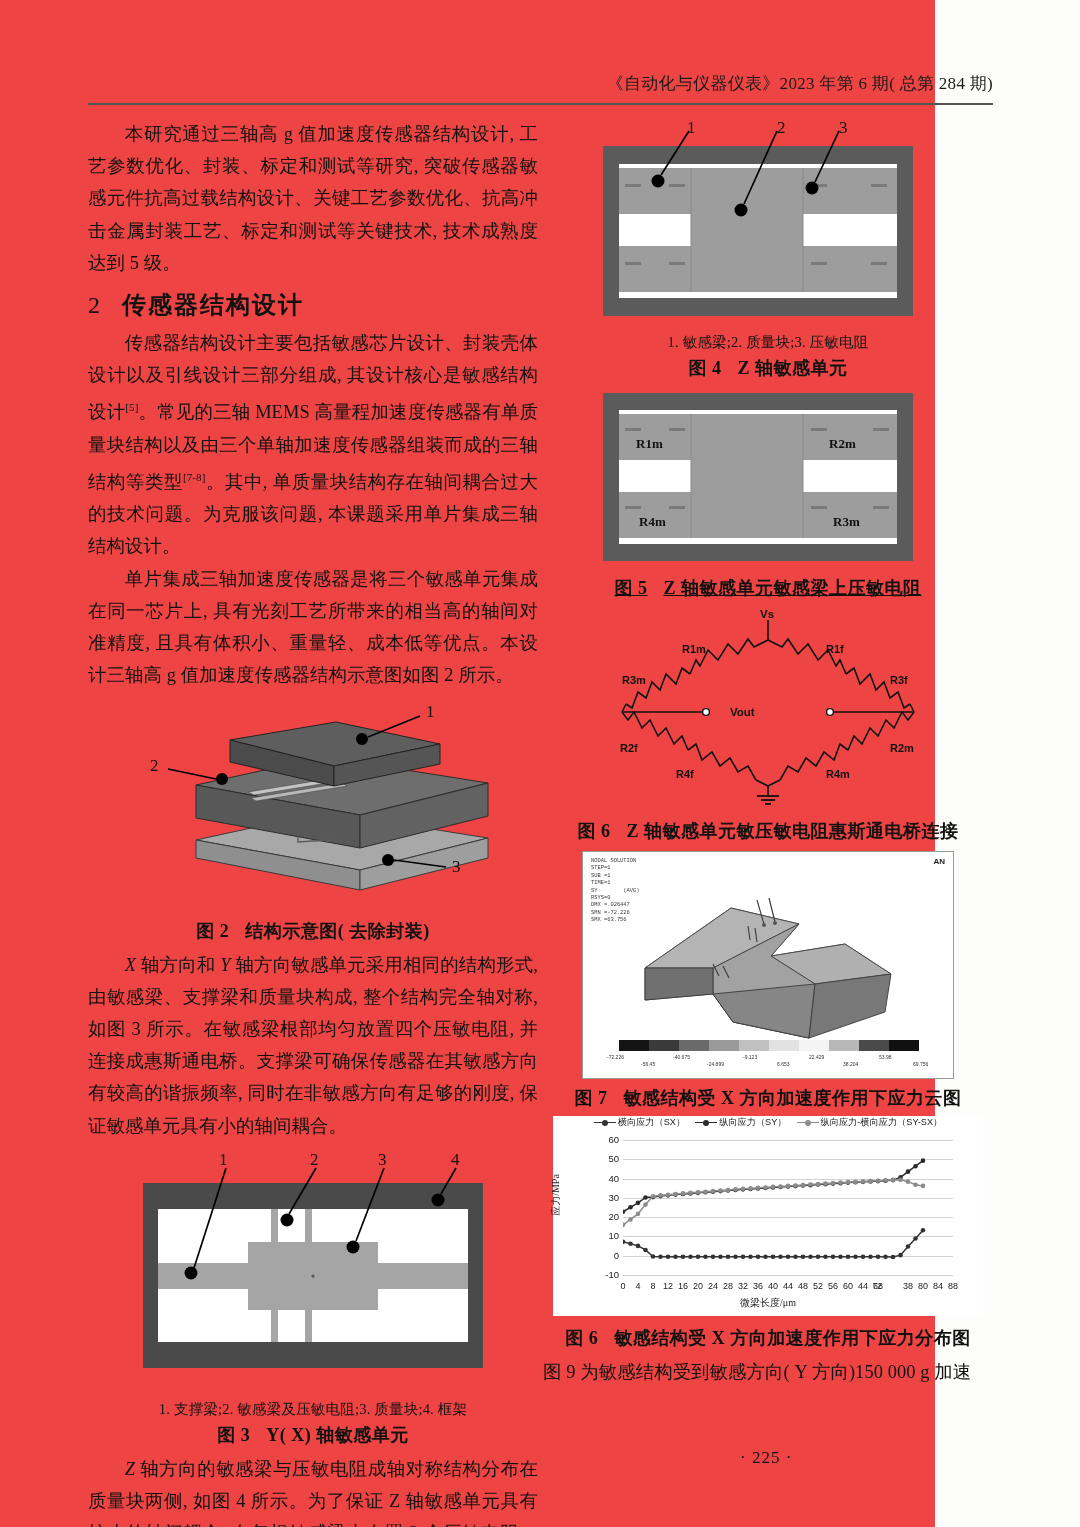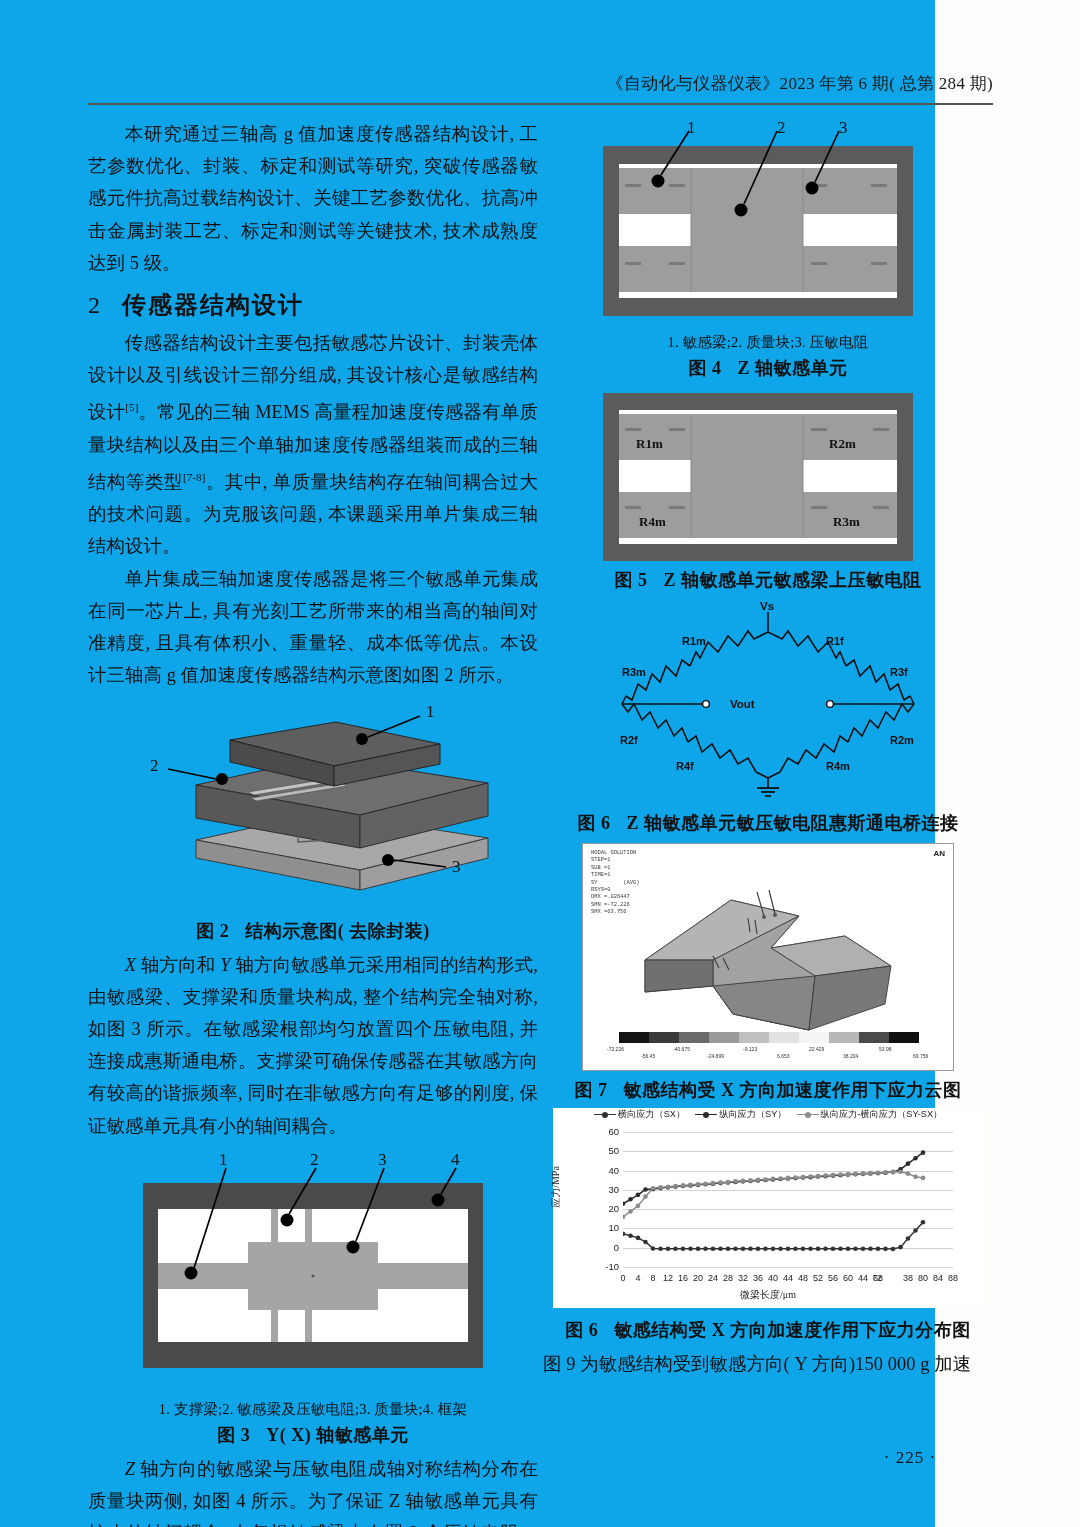--- a/index.html
+++ b/index.html
@@ -10,21 +10,21 @@
     background: #fdfdfb;
     font-family: "Liberation Serif", "DejaVu Serif", serif;
     color: #111;
     position: relative;
     overflow: hidden;
   }
   .page {
     position: absolute;
     left: 0; top: 0;
     width: 935px; height: 1527px;
-    background: #0ea5e9;
+    background: #ef4444;
   }
   
   .header {
     position: absolute;
     left: 88px; top: 72px;
     width: 905px;
     text-align: right;
     font-size: 17px;
     letter-spacing: 0.3px;
     color: #1a1a1a;
@@ -154,21 +154,21 @@
     position: absolute; left: 0; top: 180px; width: 430px; text-align: center;
     font-size: 10px; color: #222;
   }
   .axis-title-y {
     position: absolute; left: -18px; top: 72px;
     transform: rotate(-90deg); transform-origin: center;
     font-size: 10px; color: #222; white-space: nowrap;
   }
   .pagenum {
     position: absolute; left: 0; top: 1448px; width: 1080px;
-    text-align: center; font-size: 17px; letter-spacing: 1px;
+    font-size: 17px; letter-spacing: 1px;
   }
   .pagenum-inner { display: inline-block; margin-left: 740px; }
 </style>
 </head>
 <body>
 
 <div class="page">
 
   <div class="header">《自动化与仪器仪表》2023 年第 6 期( 总第 284 期)</div>
   <div class="header-rule"></div>
@@ -339,21 +339,21 @@
               <rect x="292" y="40" width="16" height="3"></rect>
             <rect x="230" y="118" width="16" height="3"></rect>
               <rect x="292" y="118" width="16" height="3"></rect>
           </g>
         </svg>
         <span style="position:absolute; left:55px; top:48px; font-size:13px; font-weight:bold; font-family:'Liberation Serif',serif;">R1m</span>
         <span style="position:absolute; left:248px; top:48px; font-size:13px; font-weight:bold; font-family:'Liberation Serif',serif;">R2m</span>
         <span style="position:absolute; left:58px; top:126px; font-size:13px; font-weight:bold; font-family:'Liberation Serif',serif;">R4m</span>
         <span style="position:absolute; left:252px; top:126px; font-size:13px; font-weight:bold; font-family:'Liberation Serif',serif;">R3m</span>
       </div>
-      <div class="fig-cap" style="margin-top:0;"><span>图 5</span><span class="gap"></span><span>Z 轴敏感单元敏感梁上压敏电阻</span></div>
+      <div class="fig-cap" style="margin-top:8px;text-decoration:underline;"><span>图 5</span><span class="gap"></span><span>Z 轴敏感单元敏感梁上压敏电阻</span></div>
     </div>
 
     <div class="figwrap">
       <div class="fig6">
         <svg width="380" height="205" viewBox="0 0 380 205">
           <g stroke="#111" stroke-width="1.6" fill="none" stroke-linejoin="miter">
 
             <line x1="190" y1="12" x2="190" y2="32"></line>
 
             <polyline points="190,32 176,39 170,31 160,46 150,36 140,52 130,42 122,58 118,52 112,66"></polyline>

